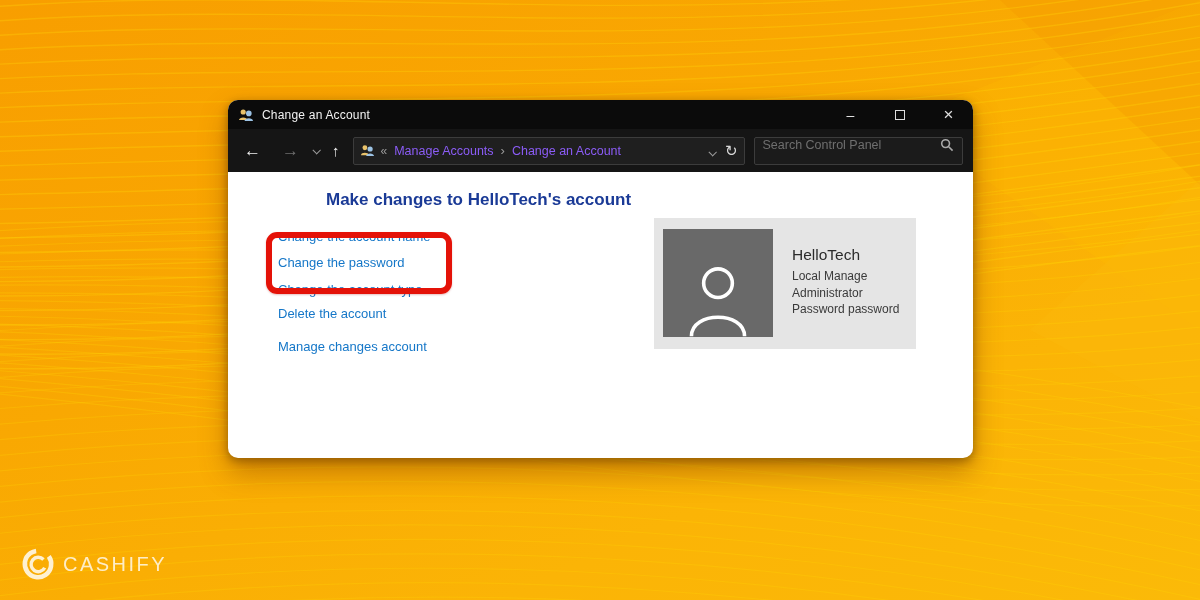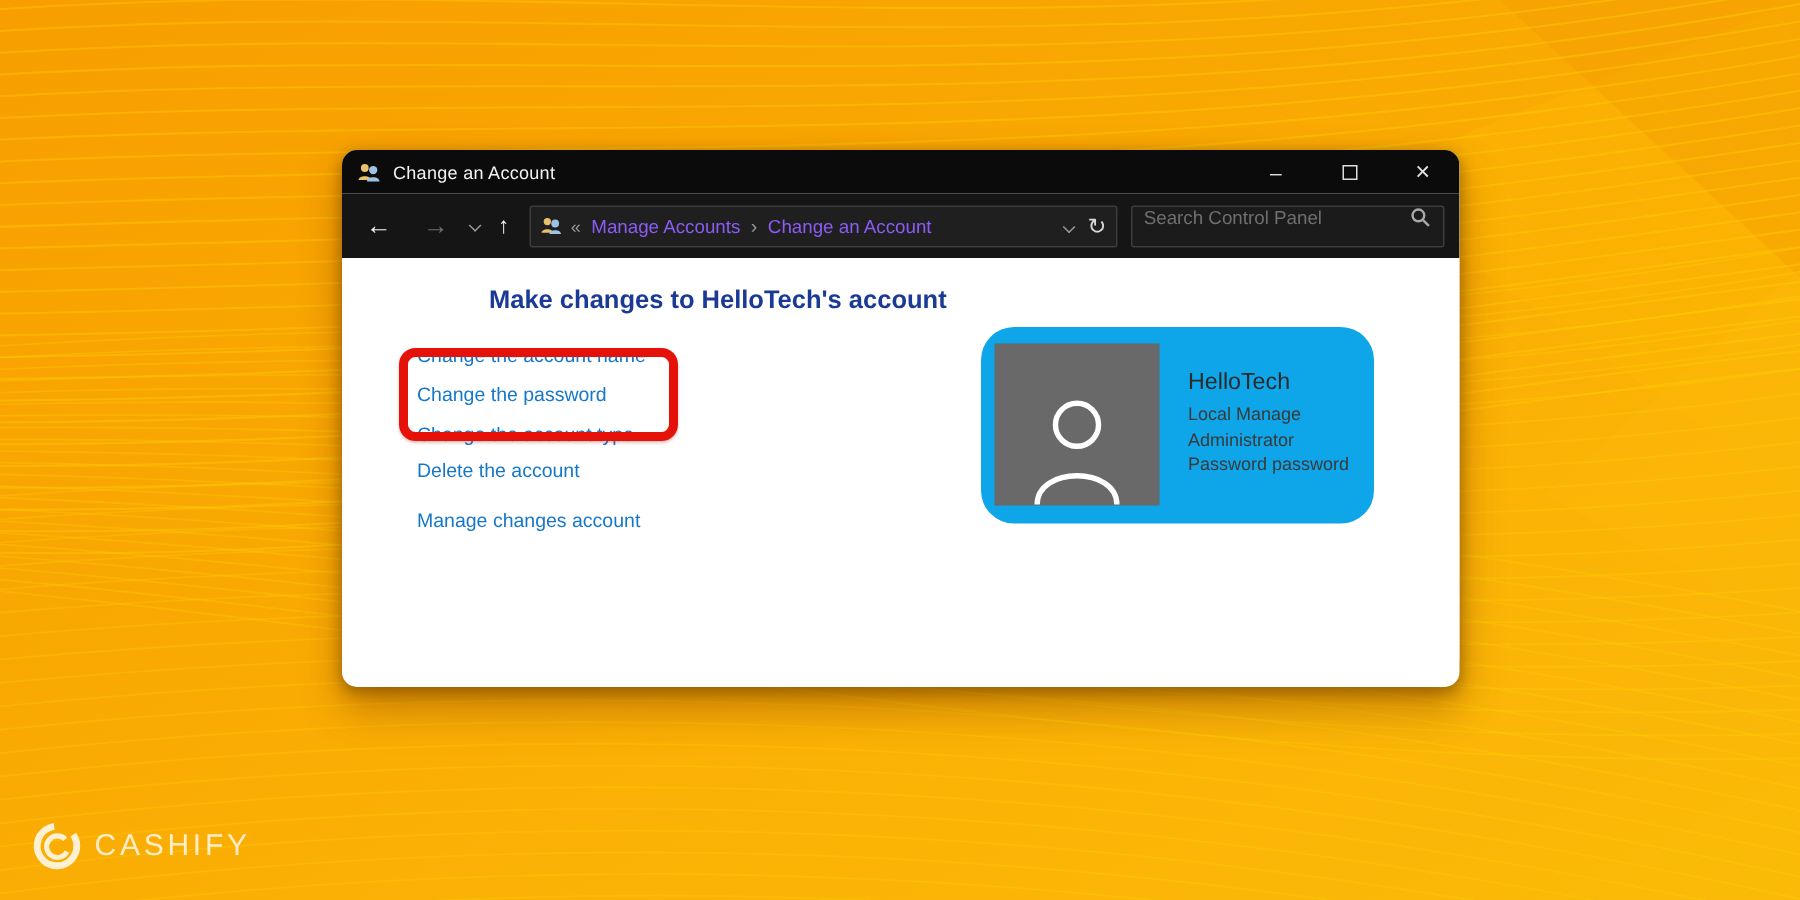--- a/index.html
+++ b/index.html
@@ -76,21 +76,21 @@
     text-decoration:none; white-space:nowrap; cursor:pointer;
   }
   .l1 { top:57px; } .l2 { top:83px; } .l3 { top:110px; } .l4 { top:134px; } .l5 { top:167px; }
   .highlight {
     position:absolute; left:38px; top:60px; width:186px; height:62px;
     border:6px solid #E41208; border-radius:11px; z-index:5;
     box-shadow:0 1px 2px rgba(160,0,0,.25);
   }
   .account-card {
     position:absolute; left:426px; top:46px; width:262px; height:131px;
-    background:#0ea5e9; display:flex; padding:11px 12px 0 9px;border-radius:22px;
+    background:#e5e5e5; display:flex; padding:11px 12px 0 9px;
   }
   .avatar {
     width:110px; height:108px; background:#696969; flex:0 0 110px;
     display:flex; align-items:flex-end; justify-content:center; overflow:hidden;
   }
   .acct-text { padding:17px 0 0 19px; }
   .acct-name { font-size:15.5px; color:#2b2b2b; margin-bottom:4px; }
   .acct-detail { font-size:12px; color:#3a3a3a; line-height:16.5px; }
 
   

